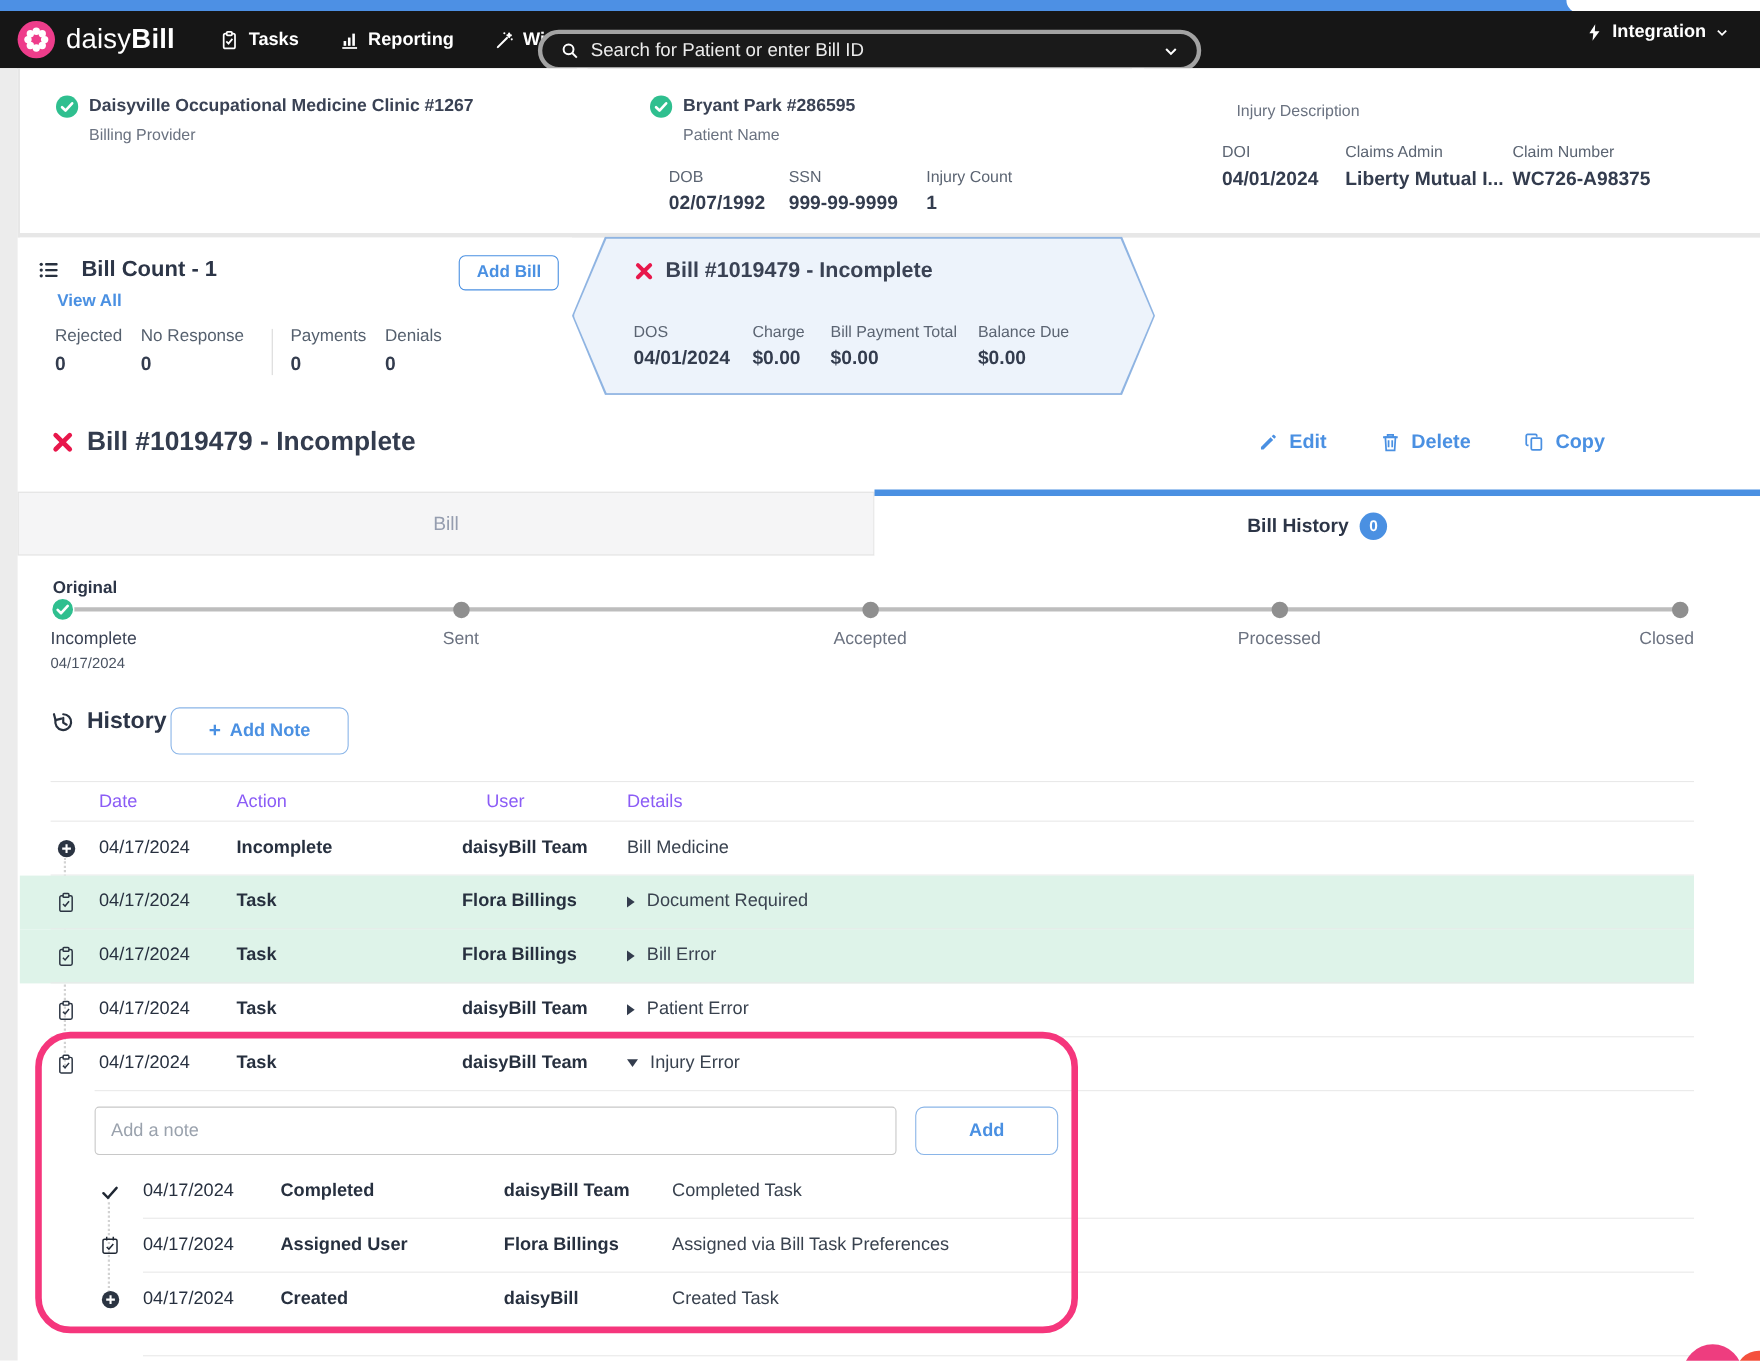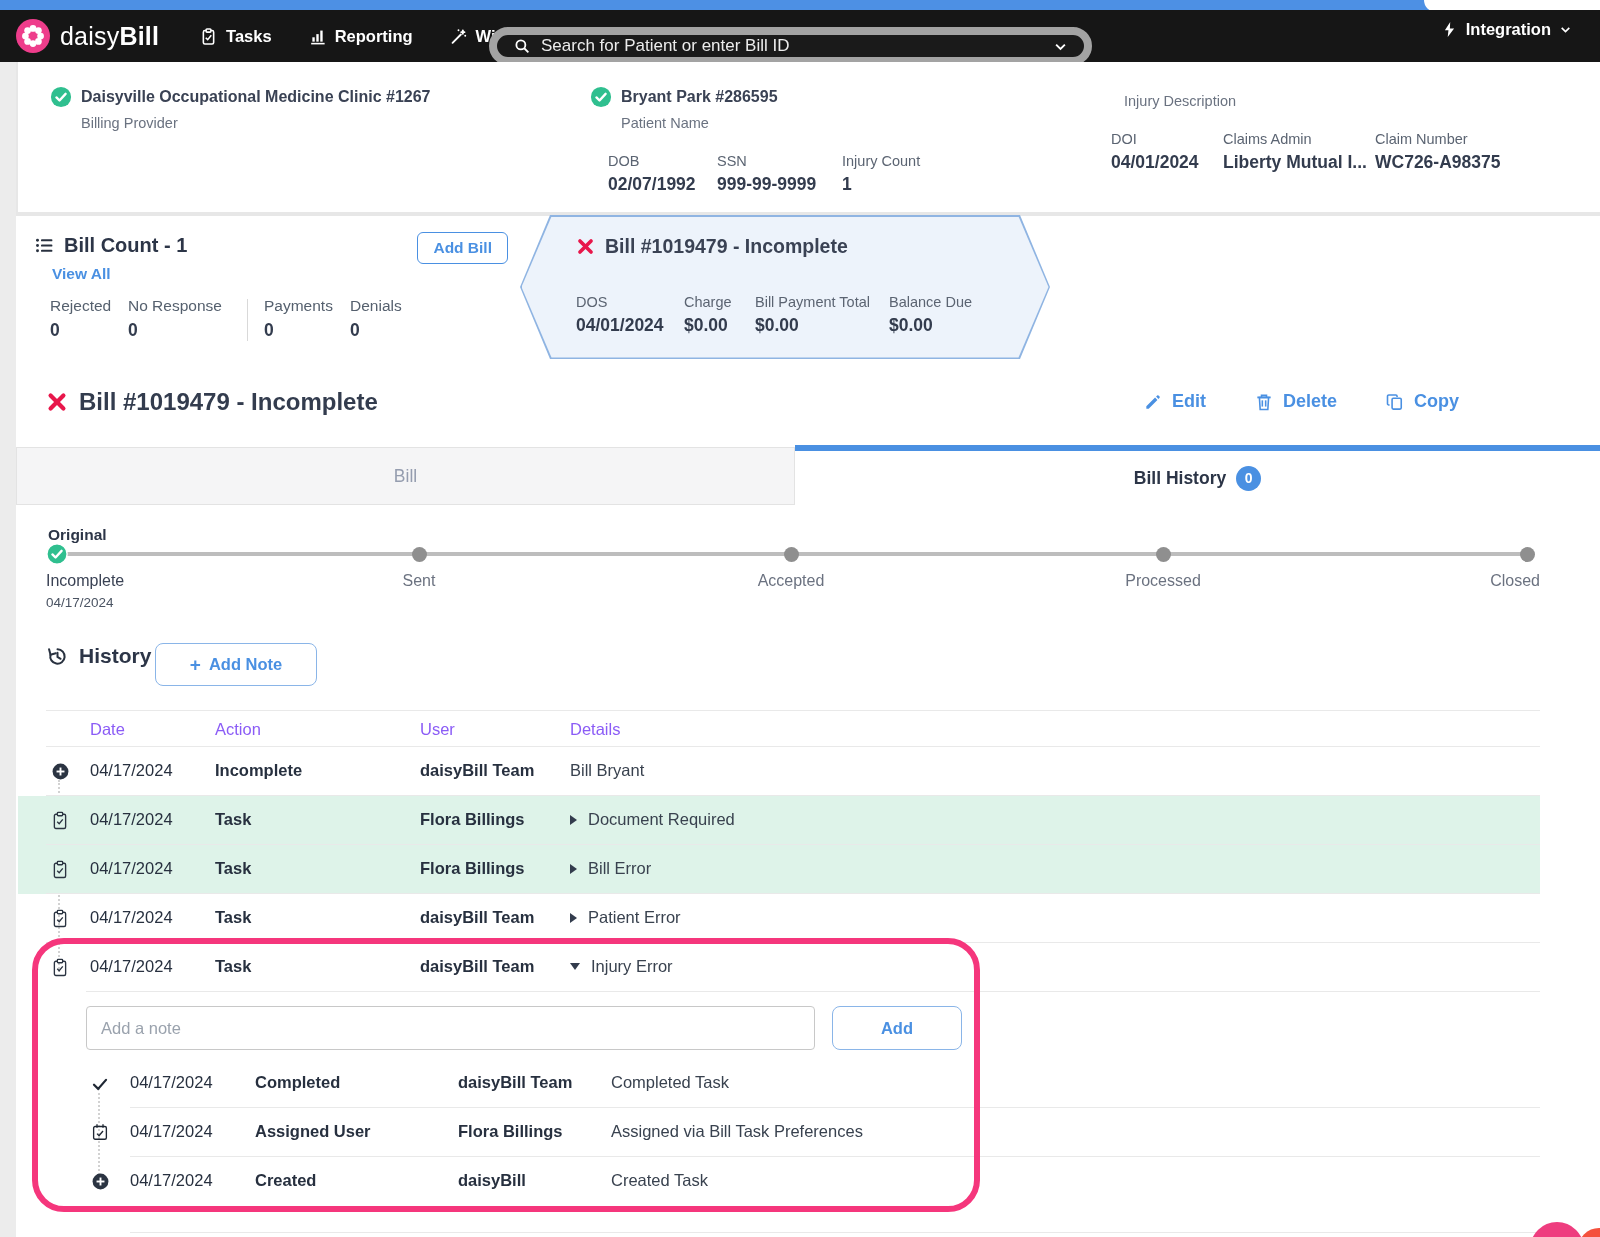--- a/index.html
+++ b/index.html
@@ -12,21 +12,21 @@
   .top-strip { left:0; top:0; width:1600px; height:10px; background:#4d90e4; }
   .top-notch { right:0; top:0; width:176px; height:12px; background:#fff; border-radius:0 0 0 12px; }
   .navbar { left:0; top:10px; width:1600px; height:52px; background:#161616; display:flex; align-items:center; }
   .brand { display:flex; align-items:center; gap:10px; margin-left:16px; }
   .logo { width:34px; height:34px; border-radius:50%; background:#ee3d8b; display:flex; align-items:center; justify-content:center; }
   .brand-text { font-size:25px; color:#fff; letter-spacing:.2px; }
   .brand-text b { font-weight:800; }
   .brand-text .lt { font-weight:400; }
   .nav-items { display:flex; align-items:center; gap:36px; margin-left:40px; }
   .nav-item { display:flex; align-items:center; gap:8px; color:#fff; font-size:16.5px; font-weight:700; cursor:pointer; }
-  .search-pill { left:489px; top:17px; width:603px; height:38px; background:#1a1a1a; border:8px solid #a3a3a3;
+  .search-pill { left:489px; top:17px; width:603px; height:38px; background:#1a1a1a; border:4px solid #a3a3a3;
                  border-radius:19px; display:flex; align-items:center; padding:0 16px; }
   .search-pill input { flex:1; background:transparent; border:none; outline:none; color:#ececec; font-size:17px;
                        font-family:"Liberation Sans",sans-serif; margin-left:10px; }
   .search-pill input::placeholder { color:#ececec; opacity:1; }
   .nav-right { position:absolute; right:28px; top:10px; height:52px; display:flex; align-items:center; gap:32px;flex-direction:column; }
 
   
   .page-bg { left:0; top:62px; width:16px; height:1175px; background:#ececec; }
 
   
@@ -38,21 +38,21 @@
   .crumb-inner { padding:24px 0 0 32px; }
   .crumb-title-row { display:flex; align-items:center; gap:9px; }
   .crumb-title { font-size:16px; font-weight:800; color:#3a4254; }
   .crumb-sub { font-size:14.5px; color:#6a7280; margin:7px 0 0 31px; }
   .crumb-fields { display:flex; margin:22px 0 0 18px; }
   .f-label { font-size:14.5px; color:#5b6472; }
   .f-value { font-size:17.5px; font-weight:800; color:#333c4e; margin-top:5px; }
 
   
   .billcount-card { left:18px; top:216px; width:502px; height:142px; background:#fff; }
-  .bc-head { display:flex; align-items:center; gap:9px; padding:18px 0 0 16px; }
+  .bc-head { display:flex; align-items:center; gap:19px; padding:18px 0 0 16px; }
   .bc-title { font-size:20px; font-weight:800; color:#2c3547; }
   .view-all { margin:8px 0 0 34px; font-size:15.5px; font-weight:800; color:#4a90e2; cursor:pointer; }
   .add-bill-btn { position:absolute; right:12px; top:16px; border:1.5px solid #4a90e2; border-radius:6px;
                   color:#4a90e2; font-size:15.5px; font-weight:800; padding:6px 15px; background:#fff; cursor:pointer; }
   .bc-stats { display:flex; align-items:flex-start; padding:14px 0 0 32px; }
   .stat .f-label { font-size:15.5px; color:#55606e; }
   .stat .f-value { font-size:17.5px; }
   .stat-divider { width:1px; height:42px; background:#d9d9d9; margin:2px 16px 0 0; }
 
   .bill-arrow-outer { left:520px; top:215px; width:530px; height:144px; background:#8fb4e2;
@@ -446,40 +446,40 @@
 <button class="abs add-note-btn">
   <span class="plus-glyph">+</span>
   <span>Add Note</span>
 </button>
 
 <div class="abs htable">
   <div class="t-line" style="top:0"></div>
   <div class="t-headrow">
     <span class="t-h" style="left:72px">Date</span>
     <span class="t-h" style="left:197px">Action</span>
-    <span class="t-h" style="left:402px">User</span>
+    <span class="t-h" style="left:424px">User</span>
     <span class="t-h" style="left:552px">Details</span>
     <div class="t-line" style="bottom:0"></div>
   </div>
 
   <div class="dots-main"></div>
 
   <div class="hrow">
     <span class="c-icon">
       <svg width="19" height="19" viewBox="0 0 24 24">
           <circle cx="12" cy="12" r="10" fill="#2b3442"></circle>
           <line x1="12" y1="7" x2="12" y2="17" stroke="#fff" stroke-width="2.4"></line>
           <line x1="7" y1="12" x2="17" y2="12" stroke="#fff" stroke-width="2.4"></line>
         </svg>
     </span>
     <span class="c-date">04/17/2024</span>
     <span class="c-action">Incomplete</span>
     <span class="c-user">daisyBill Team</span>
     <span class="c-details">
-        <span>Bill Bryant</span>
+        <span>Bill Medicine</span>
       </span>
     <div class="divider"></div>
   </div>
 
   <div class="hrow green">
     <span class="c-icon">
       <svg width="18" height="20" viewBox="0 0 24 26" fill="none" stroke="#2b3442" stroke-width="1.8">
           <rect x="4.5" y="4" width="15" height="19" rx="2"></rect>
           <rect x="8.5" y="1.5" width="7" height="4.5" rx="1" fill="#def3e9"></rect>
           <polyline points="8.3,14 10.9,16.6 15.7,10.8"></polyline>

